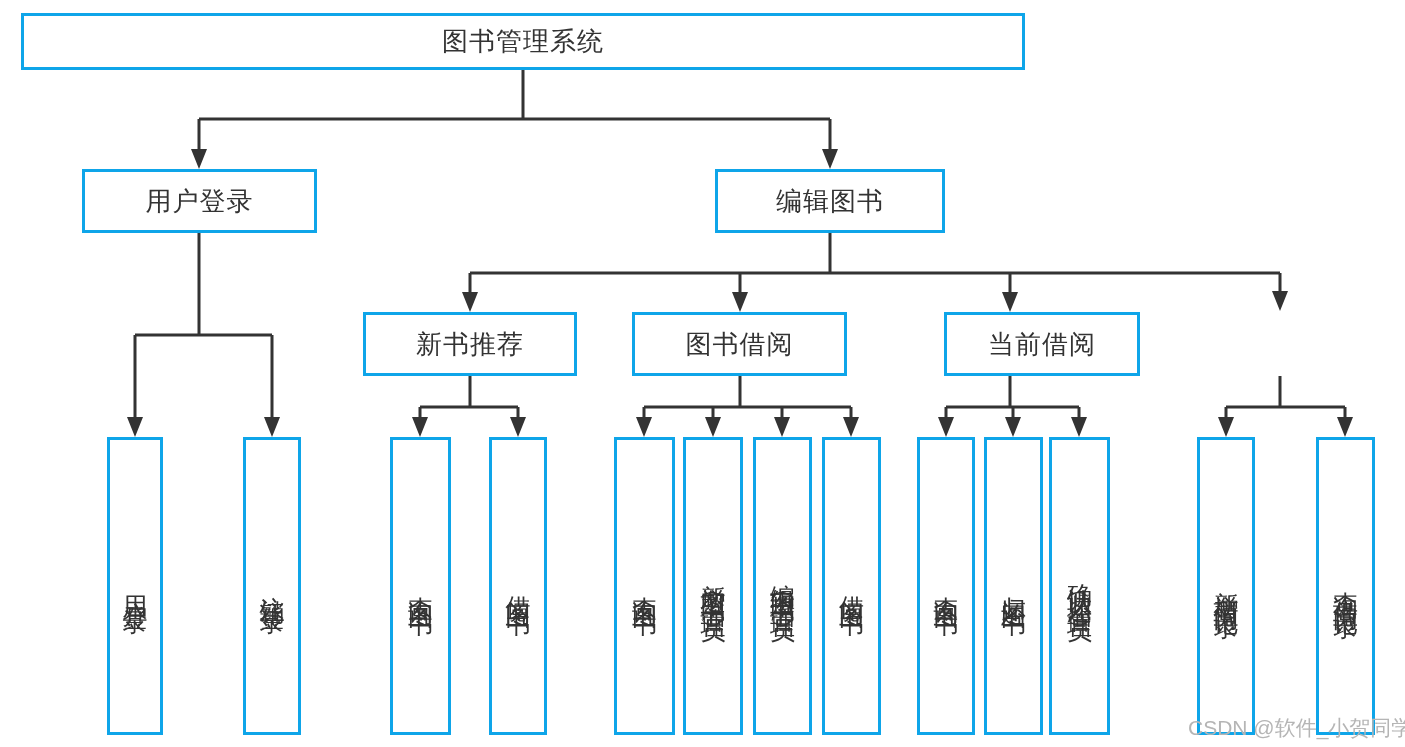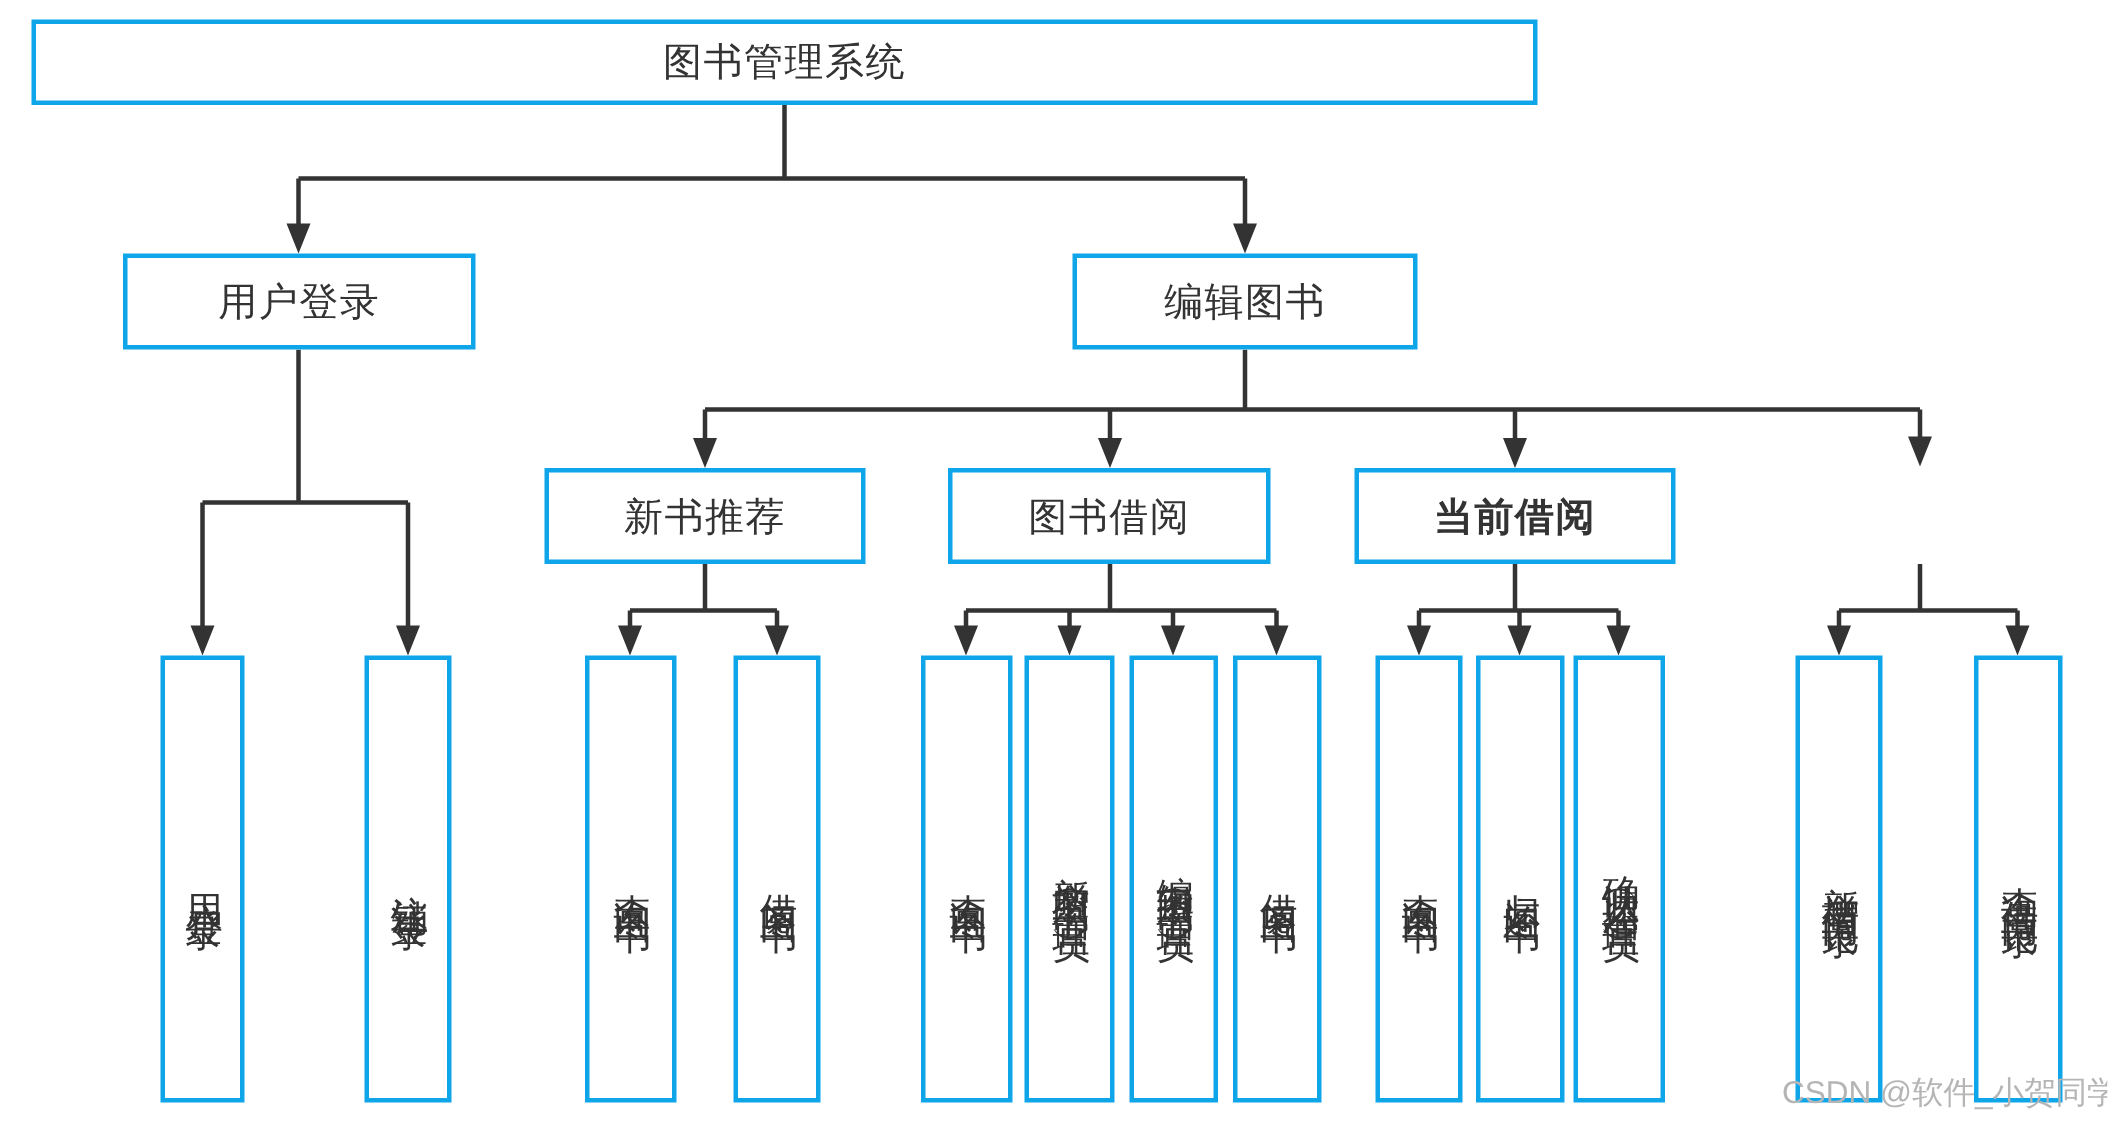--- a/index.html
+++ b/index.html
@@ -90,21 +90,21 @@
          M1337 417 L1353 417 L1345 437 Z"></path>
   </svg>
 
   <div class="node" style="left:21px; top:13px; width:1004px; height:57px;">图书管理系统</div>
 
   <div class="node" style="left:82px; top:169px; width:235px; height:64px;">用户登录</div>
   <div class="node" style="left:715px; top:169px; width:230px; height:64px;">编辑图书</div>
 
   <div class="node" style="left:632px; top:312px; width:215px; height:64px;">图书借阅</div>
   <div class="node" style="left:363px; top:312px; width:214px; height:64px;">新书推荐</div>
-  <div class="node" style="left:903px; top:312px; width:214px; height:64px;font-weight:bold;">当前借阅</div>
+  <div class="node" style="left:944px; top:312px; width:196px; height:64px;">当前借阅</div>
 
   <div class="node leaf" style="left:107px; top:437px; width:56px; height:298px;">用户登录</div>
   <div class="node leaf" style="left:243px; top:437px; width:58px; height:298px;">注销登录</div>
 
   <div class="node leaf" style="left:390px; top:437px; width:61px; height:298px;">查询图书</div>
   <div class="node leaf" style="left:489px; top:437px; width:58px; height:298px;">借阅图书</div>
 
   <div class="node leaf" style="left:614px; top:437px; width:61px; height:298px;">查询图书</div>
   <div class="node leaf" style="left:683px; top:437px; width:60px; height:298px;">新增图书（管理员）</div>
   <div class="node leaf" style="left:753px; top:437px; width:59px; height:298px;">编辑图书（管理员）</div>

